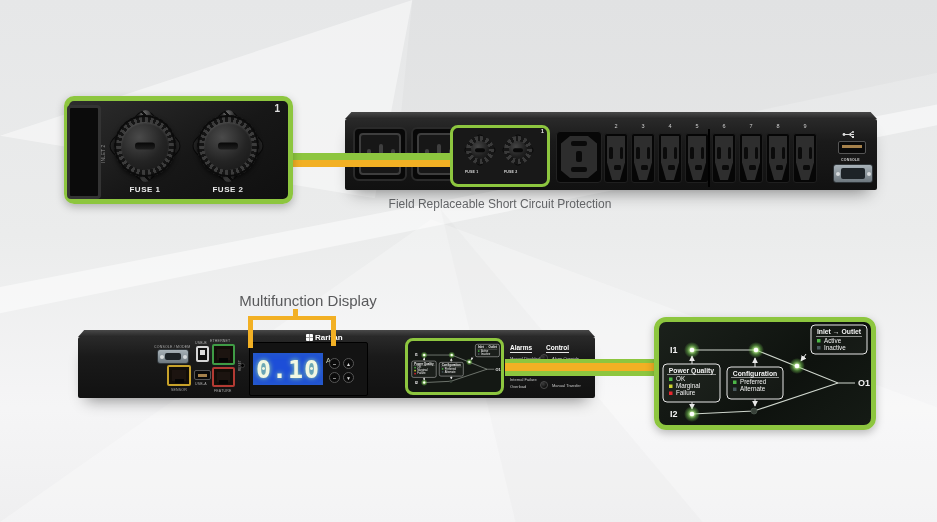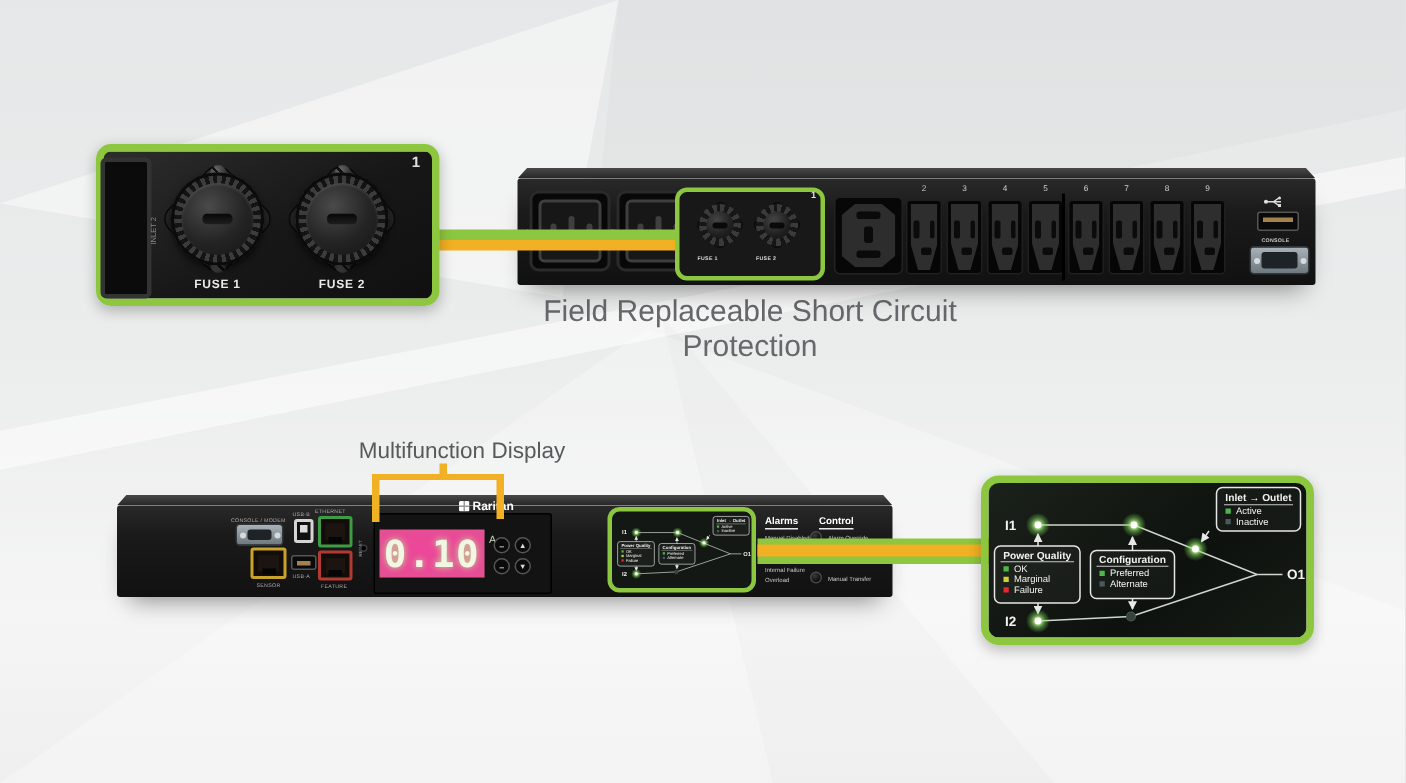--- a/index.html
+++ b/index.html
@@ -6,21 +6,21 @@
   .stage{position:relative;width:937px;height:522px;overflow:hidden;
          font-family:"Liberation Sans",sans-serif;background:linear-gradient(180deg,#e6e7e8 0%,#ebecec 45%,#f5f5f6 78%,#efeff0 100%);}
   .abs{position:absolute;}
   .facet{position:absolute;inset:0;pointer-events:none;}
   .fa1{clip-path:polygon(0 26%,44% 0,40% 38%);background:rgba(255,255,255,.45);}
   .fa2{clip-path:polygon(44% 0,100% 0,100% 14%,42% 36%);background:rgba(0,0,0,.02);}
   .fa3{clip-path:polygon(0 55%,100% 20%,100% 24%,0 60%);background:rgba(255,255,255,.5);}
   .fa4{clip-path:polygon(0 100%,46% 42%,100% 78%,100% 100%);background:rgba(255,255,255,.28);}
   .fa5{clip-path:polygon(55% 100%,47% 40%,75% 100%);background:rgba(0,0,0,.015);}
 
-  .caption{position:absolute;color:#66686b;font-size:20px;text-align:center;}
+  .caption{position:absolute;color:#66686b;font-size:12px;text-align:center;}
   .devlabel{position:absolute;color:#58595b;font-size:15px;text-align:center;}
 
   
   .callout{position:absolute;box-sizing:border-box;border:5px solid #8dc63f;border-radius:10px;z-index:4;
            box-shadow:0 3px 9px rgba(0,0,0,.25);}
   .fuse-callout{left:64px;top:96px;width:229px;height:108px;
                 background:linear-gradient(150deg,#2d2d2d,#171717 55%,#101010);}
   .lamp-callout{left:654px;top:317px;width:222px;height:113px;border-radius:12px;
                 background:linear-gradient(140deg,#1b211b,#0e120e 60%,#151b15);}
 
@@ -97,21 +97,21 @@
 
   .usbb{position:absolute;width:13px;height:16px;box-sizing:border-box;border:2px solid #d5d5d5;background:#101010;border-radius:2px;}
   .usbb .in{position:absolute;left:2px;top:2px;width:5px;height:5px;background:#dcdcdc;}
   .usba{position:absolute;box-sizing:border-box;background:#0a0a0a;border:1px solid #555;border-radius:2px;}
   .usba .bar{position:absolute;left:3px;right:3px;top:3px;height:3px;background:#a5814b;}
 
   .plabel{position:absolute;color:#a9a9a9;font-size:3.5px;letter-spacing:.2px;white-space:nowrap;}
 
   
   .bezel{position:absolute;background:#131313;border:1px solid #000;border-radius:2px;}
-  .segwin{position:absolute;background:#ec4899;box-shadow:inset 0 0 8px rgba(120,200,80,.15);overflow:hidden;}
+  .segwin{position:absolute;background:#1d4ed8;box-shadow:inset 0 0 8px rgba(120,200,80,.15);overflow:hidden;}
   .segval{position:absolute;left:0;right:0;top:2px;text-align:center;
           font-family:"DejaVu Sans Mono",monospace;font-weight:bold;font-size:25px;letter-spacing:1px;
           color:#f1f7e2;text-shadow:0 0 5px rgba(185,255,145,.9);}
   .segunit{position:absolute;color:#cdd8c2;font-size:7px;}
   .brand{position:absolute;display:flex;align-items:center;gap:2px;color:#fff;font-weight:bold;font-size:8px;}
   .logo-mark{width:7px;height:7px;background:#fff;border-radius:1px;
              background-image:linear-gradient(#9a9a9a,#9a9a9a),linear-gradient(#9a9a9a,#9a9a9a);
              background-size:1px 100%,100% 1px;background-position:3px 0,0 3px;background-repeat:no-repeat;background-color:#fff;}
   .pbtn{position:absolute;width:11px;height:11px;border-radius:50%;background:#0b0b0b;border:1px solid #565656;
         color:#ddd;font-size:5px;line-height:11px;text-align:center;box-sizing:border-box;}

